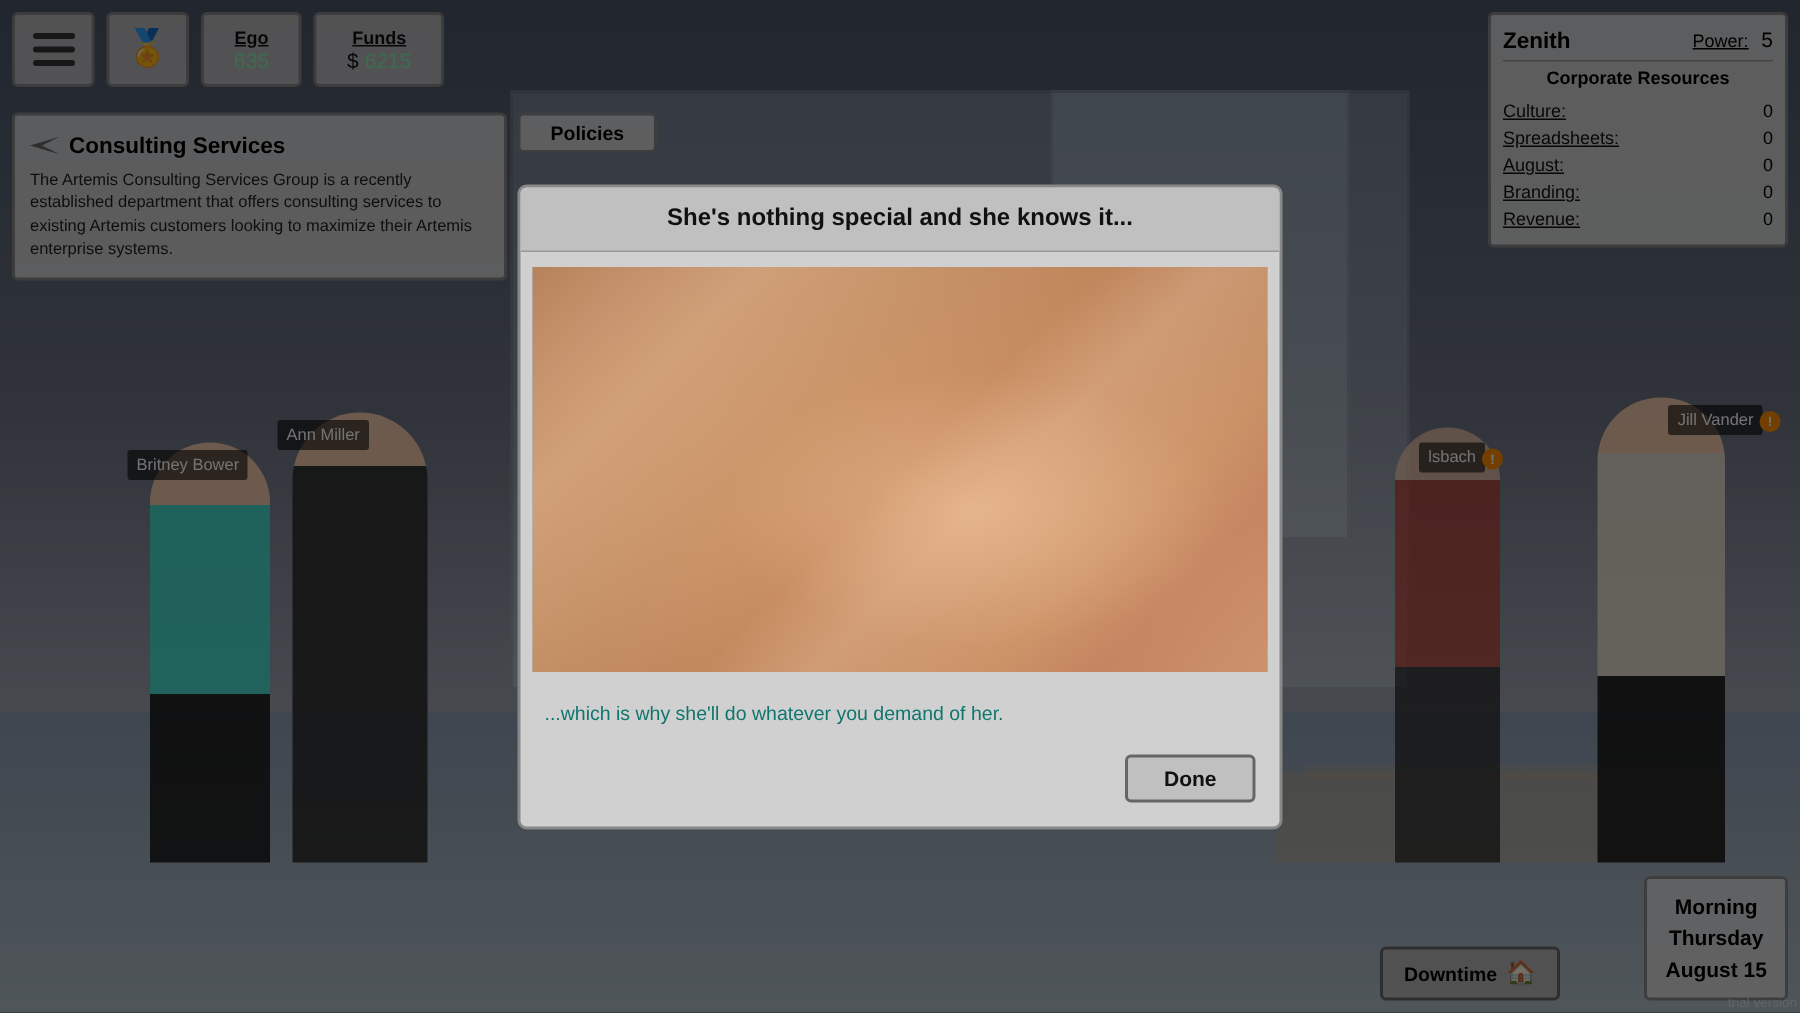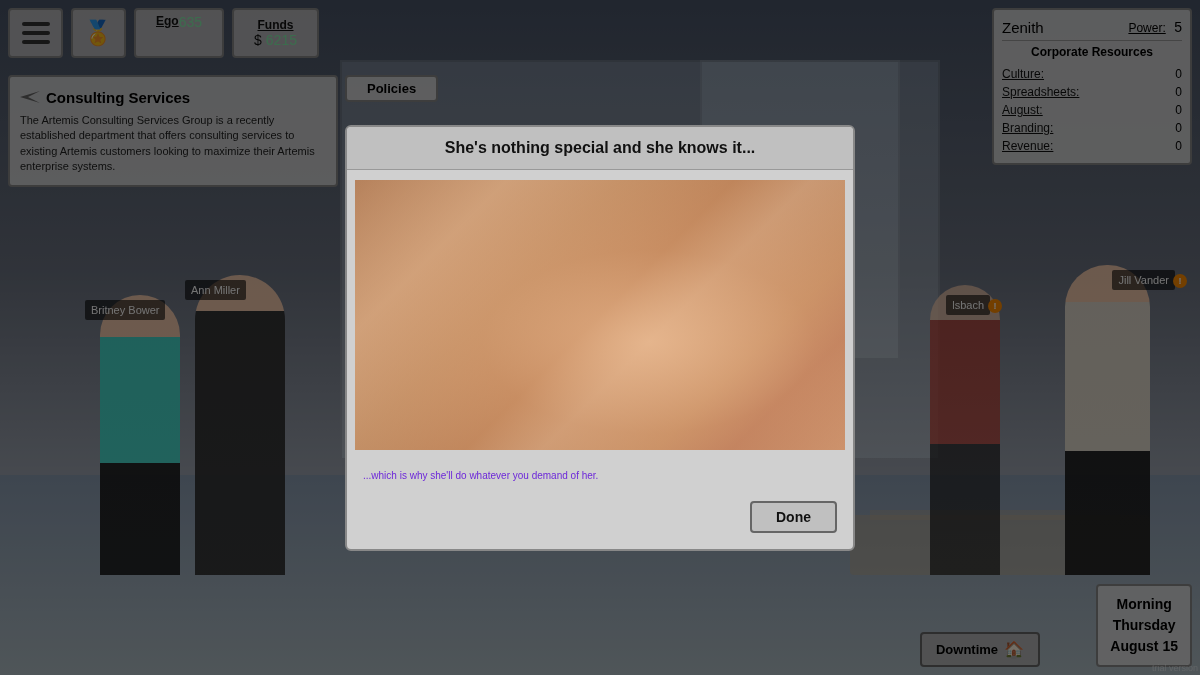--- a/index.html
+++ b/index.html
@@ -156,21 +156,21 @@
     }
 
     .stat-box {
       background: rgba(200,200,200,0.85);
       border: 2px solid #888;
       border-radius: 4px;
       padding: 4px 20px;
       text-align: center;
       height: 50px;
       display: flex;
-      flex-direction: row;
+      flex-direction: column;
       justify-content: center;
     }
     .stat-label {
       font-size: 12px;
       font-weight: bold;
       color: #111;
       text-decoration: underline;
     }
     .stat-value {
       font-size: 14px;
@@ -244,21 +244,21 @@
       display: flex;
       justify-content: space-between;
       align-items: center;
       margin-bottom: 4px;
       border-bottom: 1px solid #999;
       padding-bottom: 4px;
     }
 
     .zenith-title {
       font-size: 15px;
-      font-weight: normal;
+      font-weight: bold;
     }
 
     .zenith-power {
       font-size: 12px;
       text-decoration: underline;
     }
 
     .zenith-power-val {
       font-size: 14px;
       margin-left: 4px;
@@ -397,22 +397,22 @@
 
     .modal-image-inner::before {
       content: '';
       position: absolute;
       inset: 0;
       background: radial-gradient(ellipse at 60% 60%, rgba(230,180,140,0.8) 0%, rgba(200,140,100,0.6) 40%, rgba(160,100,70,0.4) 100%);
     }
 
     .modal-caption {
       padding: 10px 16px;
-      font-size: 10px;
-      color: #6d28d9;
+      font-size: 13px;
+      color: #0f766e;
     }
 
     .modal-footer {
       padding: 10px 16px 16px;
       display: flex;
       justify-content: flex-end;
     }
 
     .done-btn {
       background: #c0c0c0;

